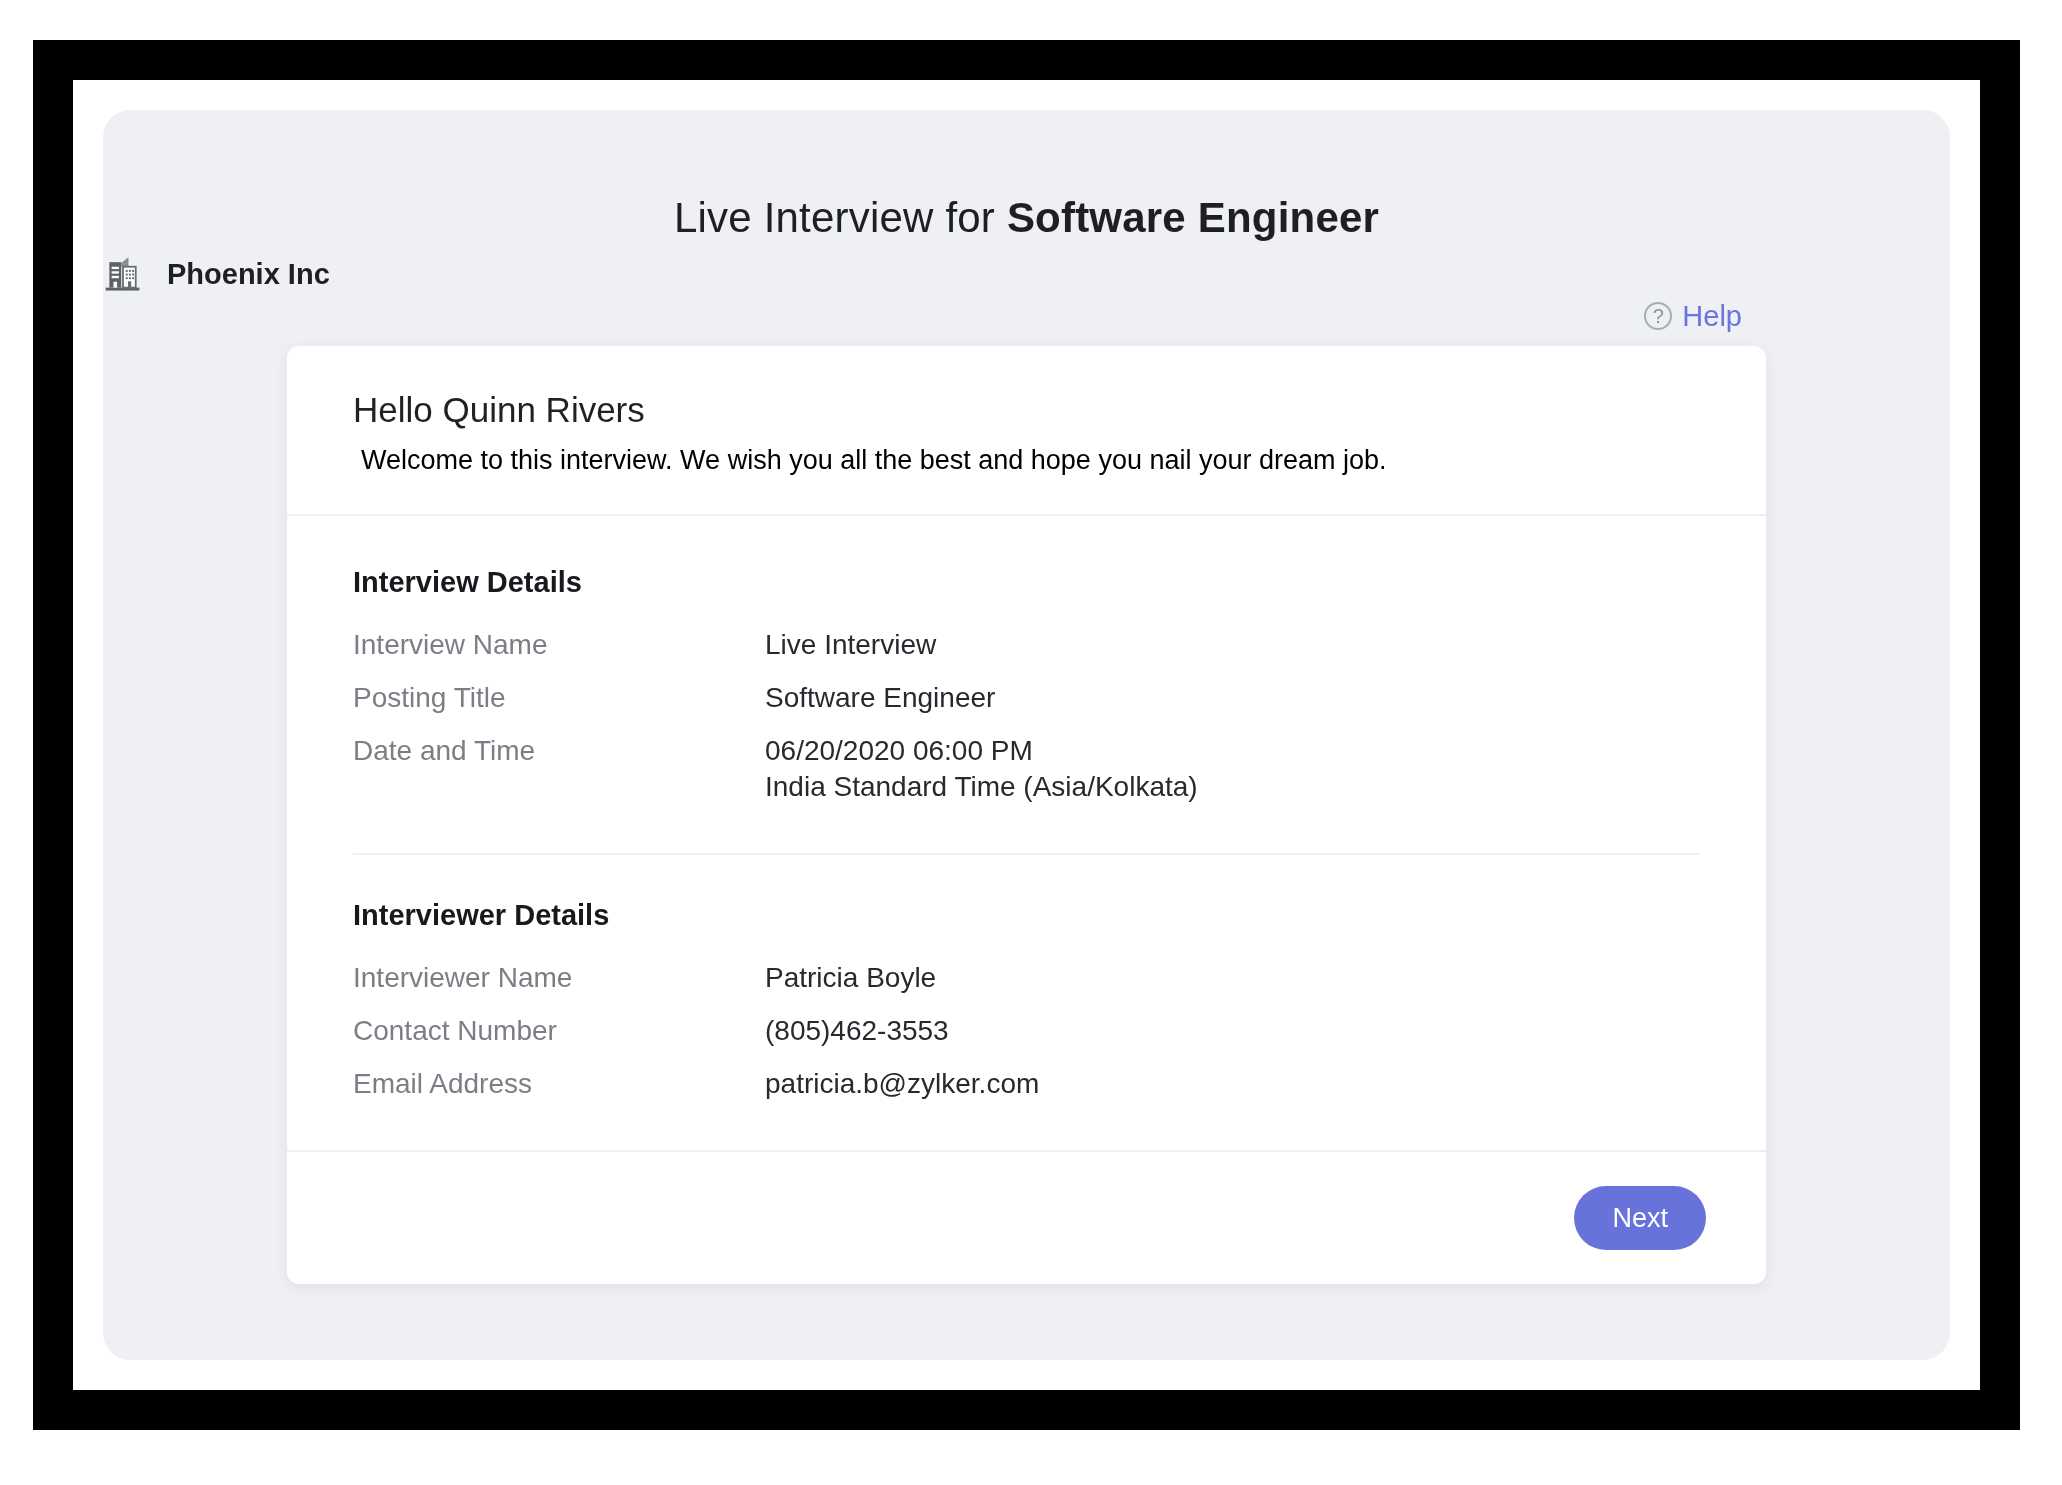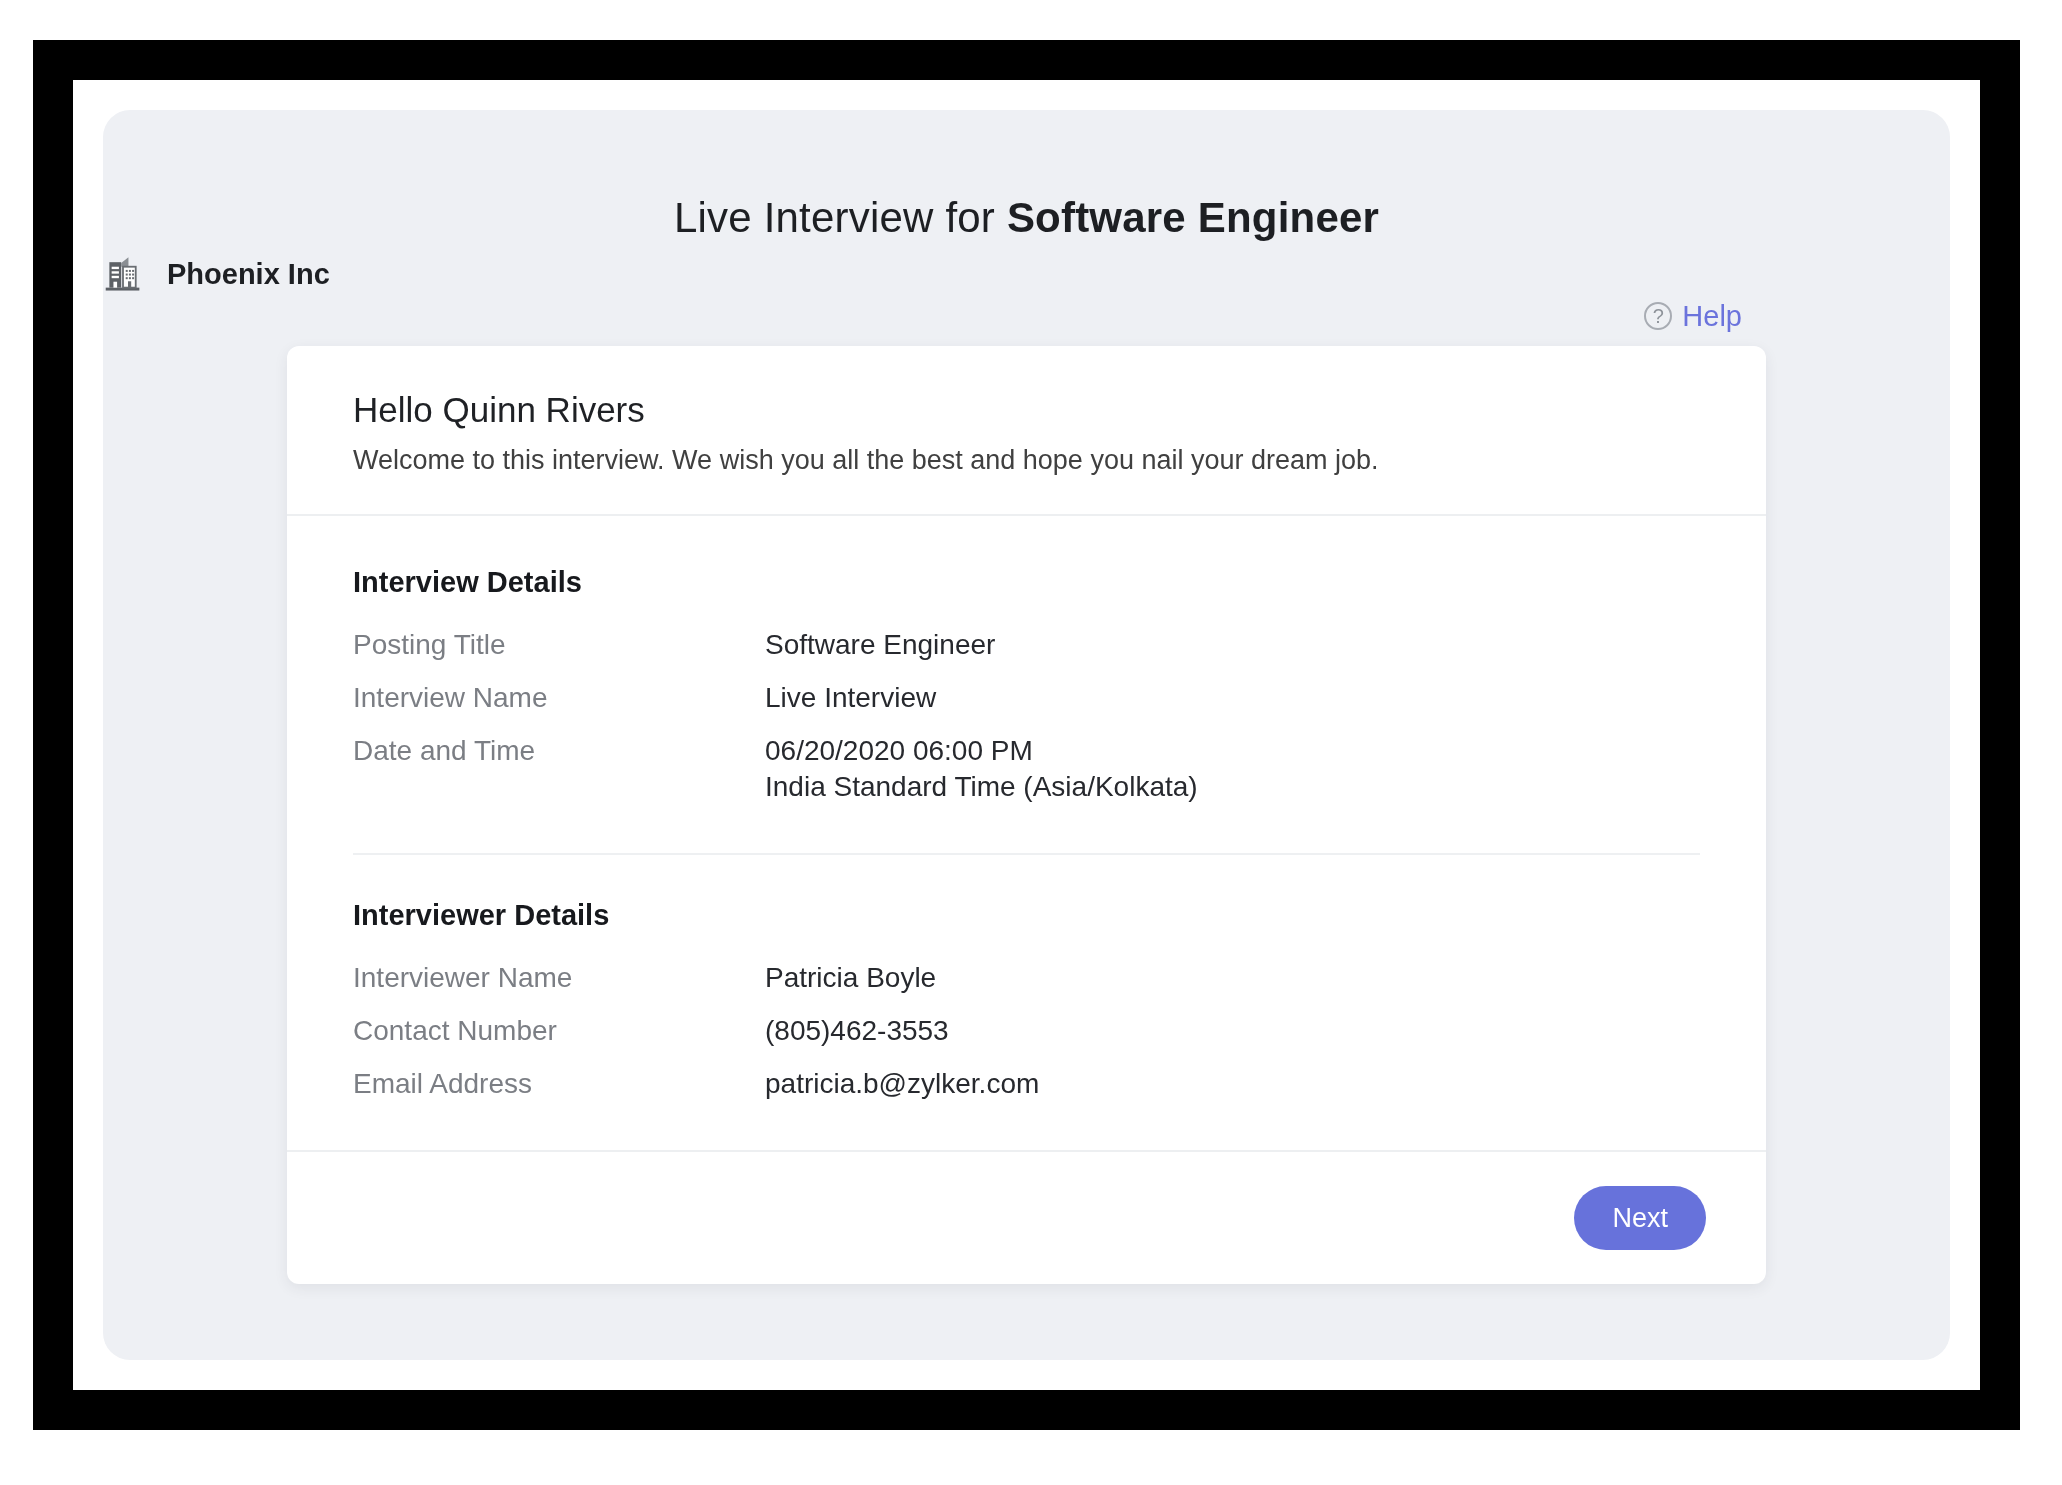--- a/index.html
+++ b/index.html
@@ -91,23 +91,23 @@
     padding:44px 66px 38px;
     border-bottom:2px solid #edeff1;
   }
   .greeting h2{
     margin:0;
     font-size:35px;
     font-weight:500;
     color:#1f2125;
   }
   .greeting p{
-    margin:15px 0 0;
+    margin:15px 8px 0;
     font-size:27px;
-    color:#404040;
+    color:#000000;
   }
   section.details{
     padding:46px 66px 48px;
   }
   .section-title{
     margin:4px 0 28px;
     font-size:29px;
     font-weight:700;
     color:#17191d;
   }
@@ -199,26 +199,26 @@
         <section class="greeting">
           <h2>Hello Quinn Rivers</h2>
           <p>Welcome to this interview. We wish you all the best and hope you nail your dream job.</p>
         </section>
 
         <section class="details">
 
           <h3 class="section-title">Interview Details</h3>
 
           <div class="row">
+            <div class="label">Interview Name</div>
+            <div class="value">Live Interview</div>
+          </div>
+          <div class="row">
             <div class="label">Posting Title</div>
             <div class="value">Software Engineer</div>
-          </div>
-          <div class="row">
-            <div class="label">Interview Name</div>
-            <div class="value">Live Interview</div>
           </div>
           <div class="row">
             <div class="label">Date and Time</div>
             <div class="value">
               <div>06/20/2020 06:00 PM</div>
               <div>India Standard Time (Asia/Kolkata)</div>
             </div>
           </div>
 
           <div class="inset-divider"></div>

